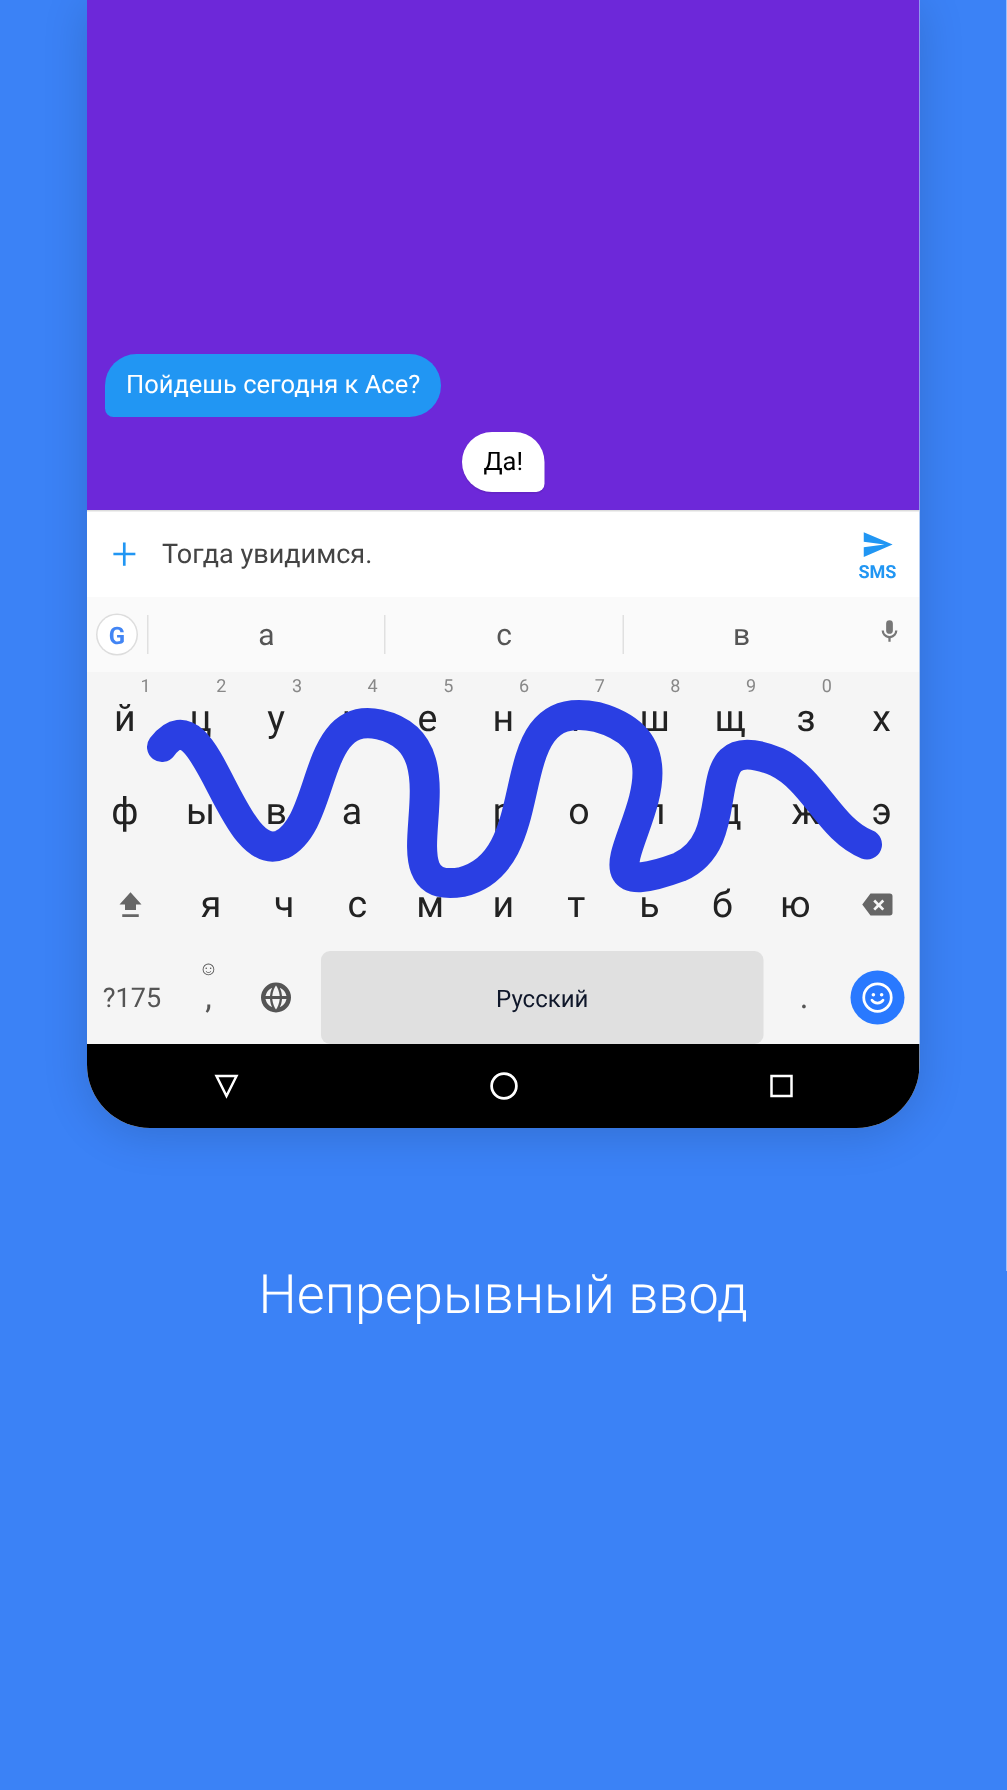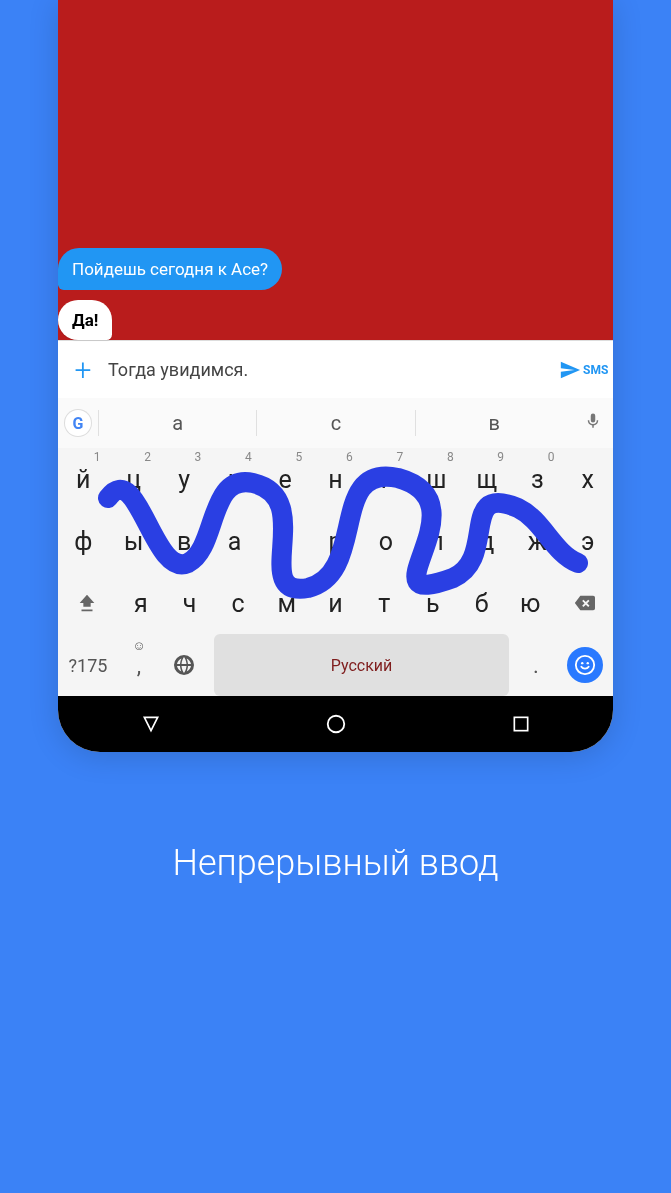--- a/index.html
+++ b/index.html
@@ -1,45 +1,45 @@
 <!DOCTYPE html>
 <html><head>
 <meta charset="utf-8">
 <style>
   * { box-sizing: border-box; margin: 0; padding: 0; font-family: Roboto, Arial, sans-serif; }
   body { width: 671px; height: 1193px; background: #3b82f6; display: flex; flex-direction: column; align-items: center; }
   .phone { width: 555px; background: #fff; border-radius: 0 0 42px 42px; margin-top: 0; overflow: hidden; box-shadow: 0 4px 30px rgba(0,0,0,.15); }
-  .chat-area { background: #b91c1c; height: 340px; display: flex; flex-direction: column; justify-content: flex-end; gap: 10px; }
+  .chat-area { background: #6d28d9; height: 340px; display: flex; flex-direction: column; justify-content: flex-end; padding: 12px; gap: 10px; }
   .msg-sent { background: #2196f3; color: #fff; padding: 10px 14px; border-radius: 22px; border-bottom-left-radius: 6px; max-width: 230px; font-size: 17px; line-height: 1.3; align-self: flex-start; }
-  .msg-recv-row { display: flex; justify-content: flex-start; font-weight: bold; }
+  .msg-recv-row { display: flex; justify-content: center; }
   .msg-recv { background: #fff; color: #000; padding: 10px 14px; border-radius: 22px; border-bottom-right-radius: 6px; font-size: 17px; box-shadow: 0 1px 1px rgba(0,0,0,.1); }
   .input-row { display: flex; align-items: center; height: 58px; background: #fff; border-top: 1px solid #ddd; }
   .add-btn { width: 50px; text-align: center; color: #2196f3; font-size: 30px; font-weight: 300; }
   .input-text { flex: 1; font-size: 18px; color: #444; }
-  .send-col { width: 56px; display: flex; align-items: center; color: #2196f3; text-align: center; }
+  .send-col { width: 56px; display: flex; flex-direction: column; align-items: center; color: #2196f3; text-align: center; }
   .send-col .lbl { font-size: 12px; font-weight: bold; }
   .sugg-row { display: flex; align-items: center; height: 50px; background: #fafafa; }
   .logo { width: 40px; display: flex; justify-content: center; align-items: center; }
   .logo-c { width: 26px; height: 26px; border-radius: 50%; background: #fff; box-shadow: 0 0 0 1px #ddd; display: flex; justify-content: center; align-items: center; font-weight: bold; }
   .sugg { flex: 1; text-align: center; font-size: 20px; color: #555; border-left: 1px solid #e0e0e0; height: 26px; line-height: 26px; }
   .sugg:first-of-type { border-left: none; }
   .mic { width: 40px; text-align: center; color: #777; font-size: 18px; }
   .kbd { background: #f5f5f5; position: relative; }
   .kr { display: flex; }
   .k { flex: 1; position: relative; text-align: center; height: 62px; display: flex; flex-direction: column; justify-content: center; font-size: 25px; color: #222; }
   .k .num { position: absolute; top: 2px; right: 8px; font-size: 12px; color: #888; }
   .kr3 .k { font-size: 25px; }
   .shift, .bksp { flex: 1.2; color: #666; display:flex; align-items:center; justify-content:center; }
   .kr4 { display: flex; align-items: center; height: 62px; }
   .k4 { height: 62px; display: flex; align-items: center; justify-content: center; color: #555; font-size: 18px; }
   .k-123 { width: 60px; font-size: 18px; }
   .k-comma { width: 42px; position: relative; font-size: 22px; }
   .k-comma .sup { position: absolute; top: 4px; left: 50%; transform: translateX(-50%); font-size: 13px; }
   .k-globe { width: 48px; font-size: 22px; }
-  .k-space { flex: 1; margin: 8px 6px; background: #e0e0e0; border-radius: 6px; font-size: 16px; color: #7f1d1d; }
+  .k-space { flex: 1; margin: 8px 6px; background: #e0e0e0; border-radius: 6px; font-size: 16px; color: #0f172a; }
   .k-dot { width: 42px; font-size: 22px; }
   .k-emoji { width: 56px; }
   .emoji-c { width: 36px; height: 36px; border-radius: 50%; background: #2979ff; display:flex; align-items:center; justify-content:center; font-size:20px;}
   .navbar { background: #000; height: 56px; display: flex; }
   .navbtn { flex: 1; display: flex; align-items: center; justify-content: center; color: #fff; }
   .swipe { position: absolute; left: 0; top: 0; pointer-events: none; }
   .caption { color: #fff; font-size: 36px; font-weight: 300; margin-top: 90px; text-align:left; }
 </style>
 </head>
 <body>

